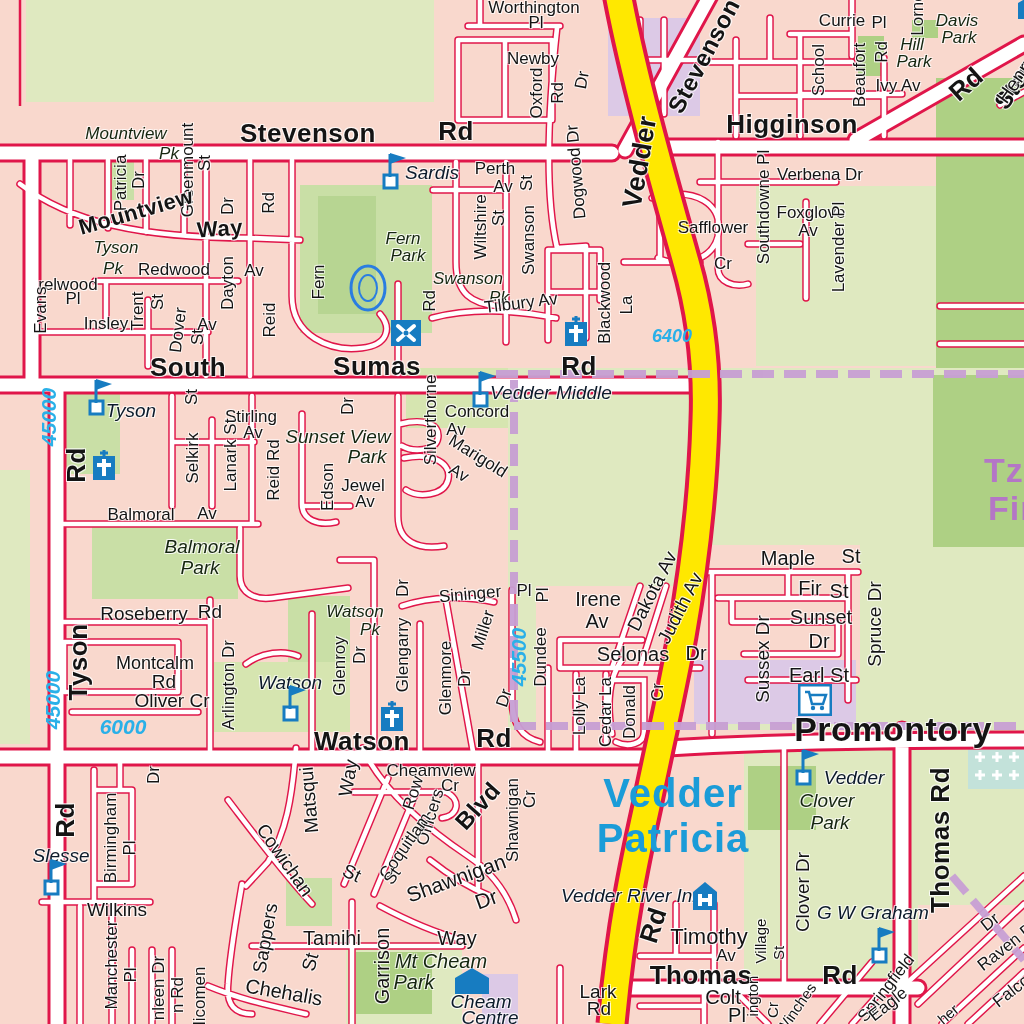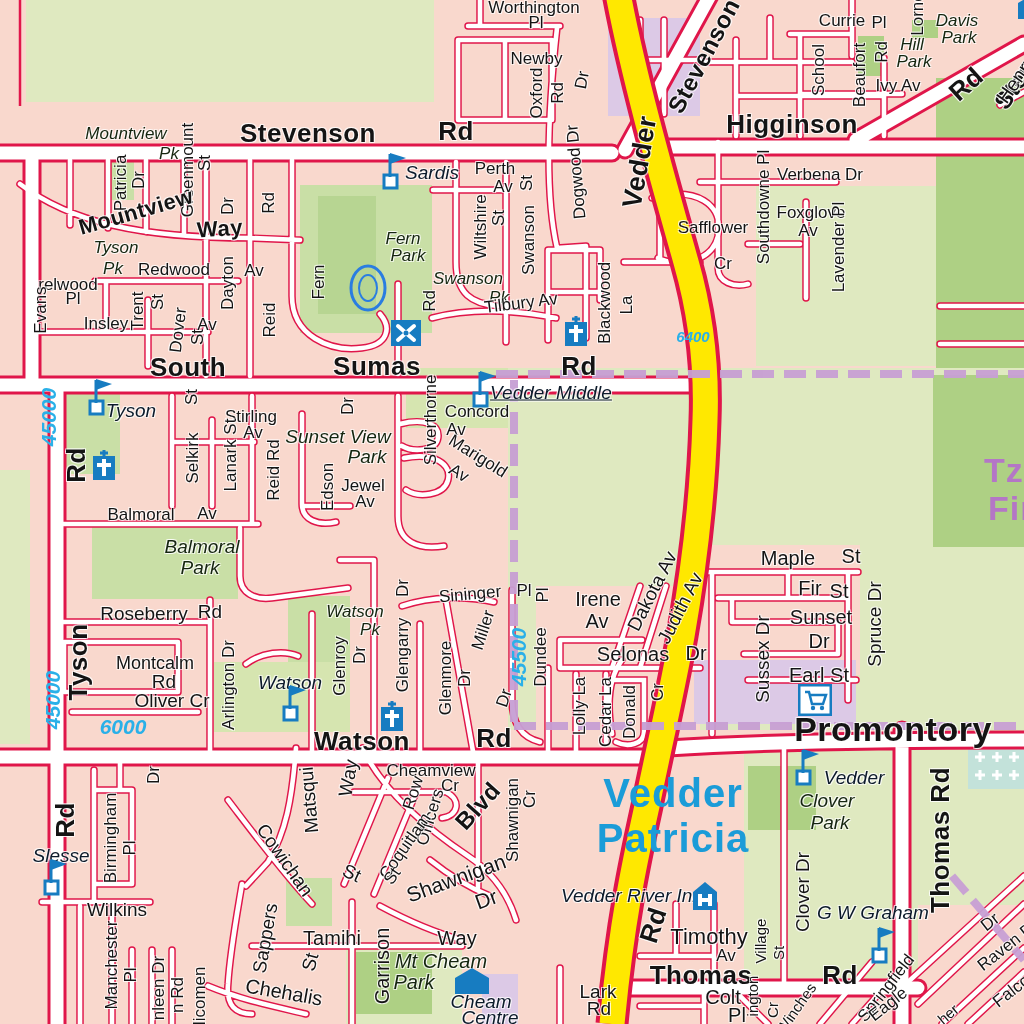--- a/index.html
+++ b/index.html
@@ -165,21 +165,21 @@
       <path d="M496,374 H1024"></path>
       <path d="M514,380 V726"></path>
       <path d="M514,726 H1024"></path>
       <path d="M952,876 L1024,960"></path>
     </g>
   </svg>
 
   <div id="labels-layer">
       <div class="lbl street" style="left: 498px; top: 7px; font-size: 17px; transform: translate(-50%, -50%) rotate(0deg);">Worthington</div>
       <div class="lbl street" style="left: 500px; top: 22px; font-size: 17px; transform: translate(-50%, -50%) rotate(0deg);">Pl</div>
-      <div class="lbl street" style="left: 497px; top: 58px; font-size: 17px; transform: translate(-50%, -50%) rotate(0deg); padding-left: 7px;">Newby</div>
+      <div class="lbl street" style="left: 497px; top: 58px; font-size: 17px; transform: translate(-50%, -50%) rotate(0deg);">Newby</div>
       <div class="lbl street" style="left: 500px; top: 93px; font-size: 17px; transform: translate(-50%, -50%) rotate(-90deg);">Oxford</div>
       <div class="lbl street" style="left: 521px; top: 93px; font-size: 17px; transform: translate(-50%, -50%) rotate(-90deg);">Rd</div>
       <div class="lbl street" style="left: 546px; top: 80px; font-size: 17px; transform: translate(-50%, -50%) rotate(-80deg);">Dr</div>
       <div class="lbl street" style="left: 540px; top: 172px; font-size: 17px; transform: translate(-50%, -50%) rotate(-95deg);">Dogwood Dr</div>
       <div class="lbl road" style="left: 604px; top: 162px; font-size: 27px; transform: translate(-50%, -50%) rotate(-80deg);">Vedder</div>
       <div class="lbl road" style="left: 668px; top: 56px; font-size: 24px; transform: translate(-50%, -50%) rotate(-62deg);">Stevenson</div>
       <div class="lbl road" style="left: 1000px; top: 55px; font-size: 24px; transform: translate(-50%, -50%) rotate(-55deg);">Stevenson</div>
       <div class="lbl road" style="left: 930px; top: 84px; font-size: 26px; transform: translate(-50%, -50%) rotate(-42deg);">Rd</div>
       <div class="lbl street" style="left: 980px; top: 79px; font-size: 20px; transform: translate(-50%, -50%) rotate(-55deg);">Henry</div>
       <div class="lbl street" style="left: 1016px; top: 95px; font-size: 20px; transform: translate(-50%, -50%) rotate(-35deg);">Row</div>
@@ -237,21 +237,21 @@
       <div class="lbl street" style="left: 161px; top: 337px; font-size: 17px; transform: translate(-50%, -50%) rotate(-90deg);">St</div>
       <div class="lbl street" style="left: 191px; top: 283px; font-size: 17px; transform: translate(-50%, -50%) rotate(-90deg);">Dayton</div>
       <div class="lbl street" style="left: 191px; top: 206px; font-size: 17px; transform: translate(-50%, -50%) rotate(-90deg);">Dr</div>
       <div class="lbl street" style="left: 233px; top: 320px; font-size: 17px; transform: translate(-50%, -50%) rotate(-90deg);">Reid</div>
       <div class="lbl street" style="left: 232px; top: 203px; font-size: 17px; transform: translate(-50%, -50%) rotate(-90deg);">Rd</div>
       <div class="lbl park" style="left: 432px; top: 278px; font-size: 17px; transform: translate(-50%, -50%) rotate(0deg);">Swanson</div>
       <div class="lbl park" style="left: 463px; top: 297px; font-size: 17px; transform: translate(-50%, -50%) rotate(0deg);">Pk</div>
       <div class="lbl street" style="left: 485px; top: 303px; font-size: 17px; transform: translate(-50%, -50%) rotate(-7deg);">Tilbury Av</div>
       <div class="lbl street" style="left: 568px; top: 303px; font-size: 17px; transform: translate(-50%, -50%) rotate(-90deg);">Blackwood</div>
       <div class="lbl street" style="left: 590px; top: 305px; font-size: 17px; transform: translate(-50%, -50%) rotate(-90deg);">La</div>
-      <div class="lbl num" style="left: 634px; top: 336px; font-size: 15px; transform: translate(-50%, -50%) rotate(0deg); padding-left: 46px;">6400</div>
+      <div class="lbl num" style="left: 613px; top: 336px; font-size: 18px; transform: translate(-50%, -50%) rotate(0deg); padding-left: 46px;">6400</div>
       <div class="lbl road" style="left: 152px; top: 367px; font-size: 26px; transform: translate(-50%, -50%) rotate(0deg);">South</div>
       <div class="lbl road" style="left: 341px; top: 366px; font-size: 26px; transform: translate(-50%, -50%) rotate(0deg);">Sumas</div>
       <div class="lbl road" style="left: 543px; top: 366px; font-size: 26px; transform: translate(-50%, -50%) rotate(0deg);">Rd</div>
       <div class="lbl num" style="left: 12px; top: 417px; font-size: 21px; transform: translate(-50%, -50%) rotate(-90deg);">45000</div>
       <div class="lbl road" style="left: 40px; top: 465px; font-size: 26px; transform: translate(-50%, -50%) rotate(-90deg);">Rd</div>
       <div class="lbl poi" style="left: 95px; top: 410px; font-size: 19px; transform: translate(-50%, -50%) rotate(0deg);">Tyson</div>
       <div class="lbl street" style="left: 155px; top: 397px; font-size: 17px; transform: translate(-50%, -50%) rotate(-90deg);">St</div>
       <div class="lbl street" style="left: 156px; top: 458px; font-size: 17px; transform: translate(-50%, -50%) rotate(-90deg);">Selkirk</div>
       <div class="lbl street" style="left: 215px; top: 416px; font-size: 17px; transform: translate(-50%, -50%) rotate(0deg);">Stirling</div>
       <div class="lbl street" style="left: 217px; top: 432px; font-size: 17px; transform: translate(-50%, -50%) rotate(0deg);">Av</div>
@@ -266,21 +266,21 @@
       <div class="lbl street" style="left: 105px; top: 514px; font-size: 17px; transform: translate(-50%, -50%) rotate(0deg);">Balmoral</div>
       <div class="lbl street" style="left: 171px; top: 513px; font-size: 17px; transform: translate(-50%, -50%) rotate(0deg);">Av</div>
       <div class="lbl park" style="left: 166px; top: 546px; font-size: 19px; transform: translate(-50%, -50%) rotate(0deg);">Balmoral</div>
       <div class="lbl park" style="left: 164px; top: 567px; font-size: 19px; transform: translate(-50%, -50%) rotate(0deg);">Park</div>
       <div class="lbl street" style="left: 393px; top: 301px; font-size: 17px; transform: translate(-50%, -50%) rotate(-90deg);">Rd</div>
       <div class="lbl street" style="left: 394px; top: 420px; font-size: 17px; transform: translate(-50%, -50%) rotate(-90deg);">Silverthorne</div>
       <div class="lbl street" style="left: 441px; top: 411px; font-size: 17px; transform: translate(-50%, -50%) rotate(0deg);">Concord</div>
       <div class="lbl street" style="left: 420px; top: 429px; font-size: 17px; transform: translate(-50%, -50%) rotate(0deg);">Av</div>
       <div class="lbl street" style="left: 442px; top: 456px; font-size: 17px; transform: translate(-50%, -50%) rotate(32deg);">Marigold</div>
       <div class="lbl street" style="left: 423px; top: 473px; font-size: 17px; transform: translate(-50%, -50%) rotate(32deg);">Av</div>
-      <div class="lbl poi" style="left: 515px; top: 392px; font-size: 19px; transform: translate(-50%, -50%) rotate(0deg); text-decoration: underline;">Vedder Middle</div>
+      <div class="lbl poi" style="left: 515px; top: 392px; font-size: 19px; transform: translate(-50%, -50%) rotate(0deg);">Vedder Middle</div>
       <div class="lbl num" style="left: 16px; top: 700px; font-size: 21px; transform: translate(-50%, -50%) rotate(-90deg);">45000</div>
       <div class="lbl road" style="left: 42px; top: 662px; font-size: 26px; transform: translate(-50%, -50%) rotate(-90deg);">Tyson</div>
       <div class="lbl num" style="left: 87px; top: 726px; font-size: 21px; transform: translate(-50%, -50%) rotate(0deg);">6000</div>
       <div class="lbl street" style="left: 108px; top: 613px; font-size: 19px; transform: translate(-50%, -50%) rotate(0deg);">Roseberry</div>
       <div class="lbl street" style="left: 174px; top: 611px; font-size: 19px; transform: translate(-50%, -50%) rotate(0deg);">Rd</div>
       <div class="lbl street" style="left: 119px; top: 663px; font-size: 18px; transform: translate(-50%, -50%) rotate(0deg);">Montcalm</div>
       <div class="lbl street" style="left: 128px; top: 681px; font-size: 19px; transform: translate(-50%, -50%) rotate(0deg);">Rd</div>
       <div class="lbl street" style="left: 136px; top: 700px; font-size: 19px; transform: translate(-50%, -50%) rotate(0deg);">Oliver Cr</div>
       <div class="lbl street" style="left: 192px; top: 685px; font-size: 17px; transform: translate(-50%, -50%) rotate(-90deg);">Arlington Dr</div>
       <div class="lbl park" style="left: 319px; top: 611px; font-size: 17px; transform: translate(-50%, -50%) rotate(0deg);">Watson</div>

